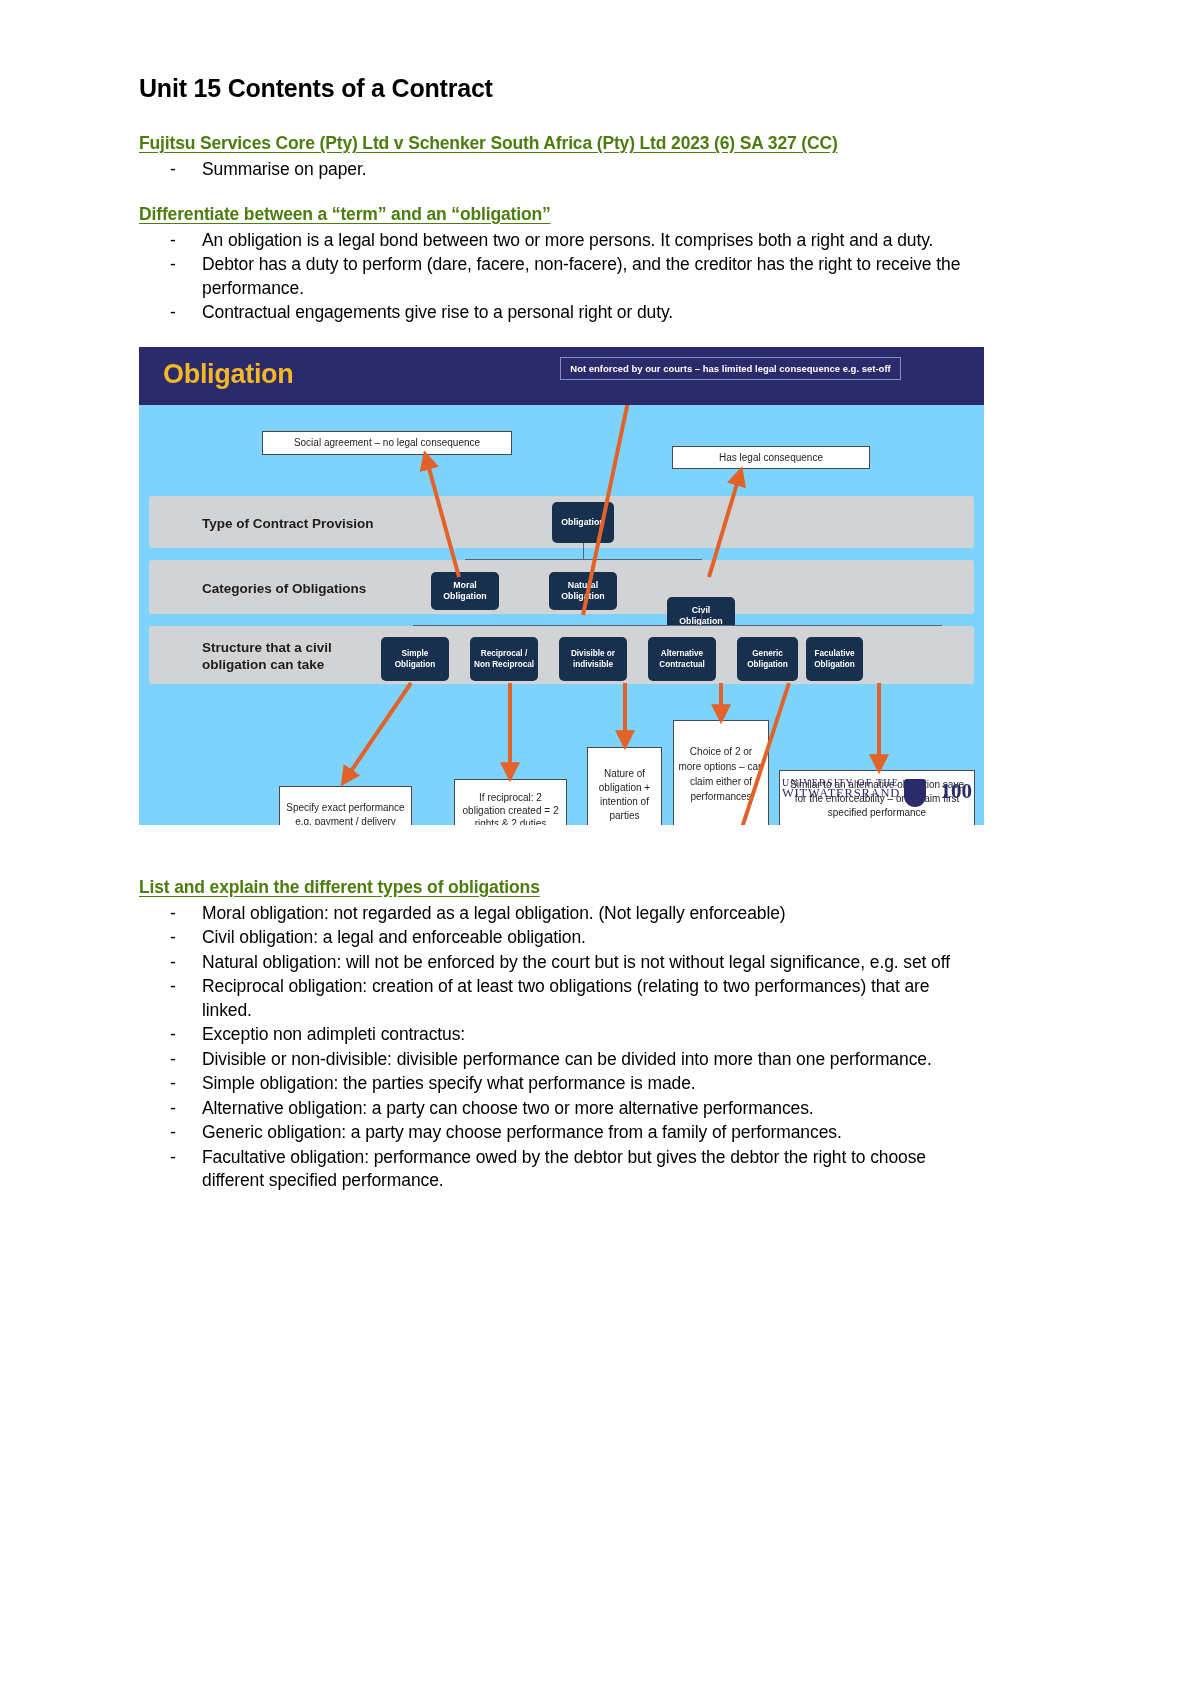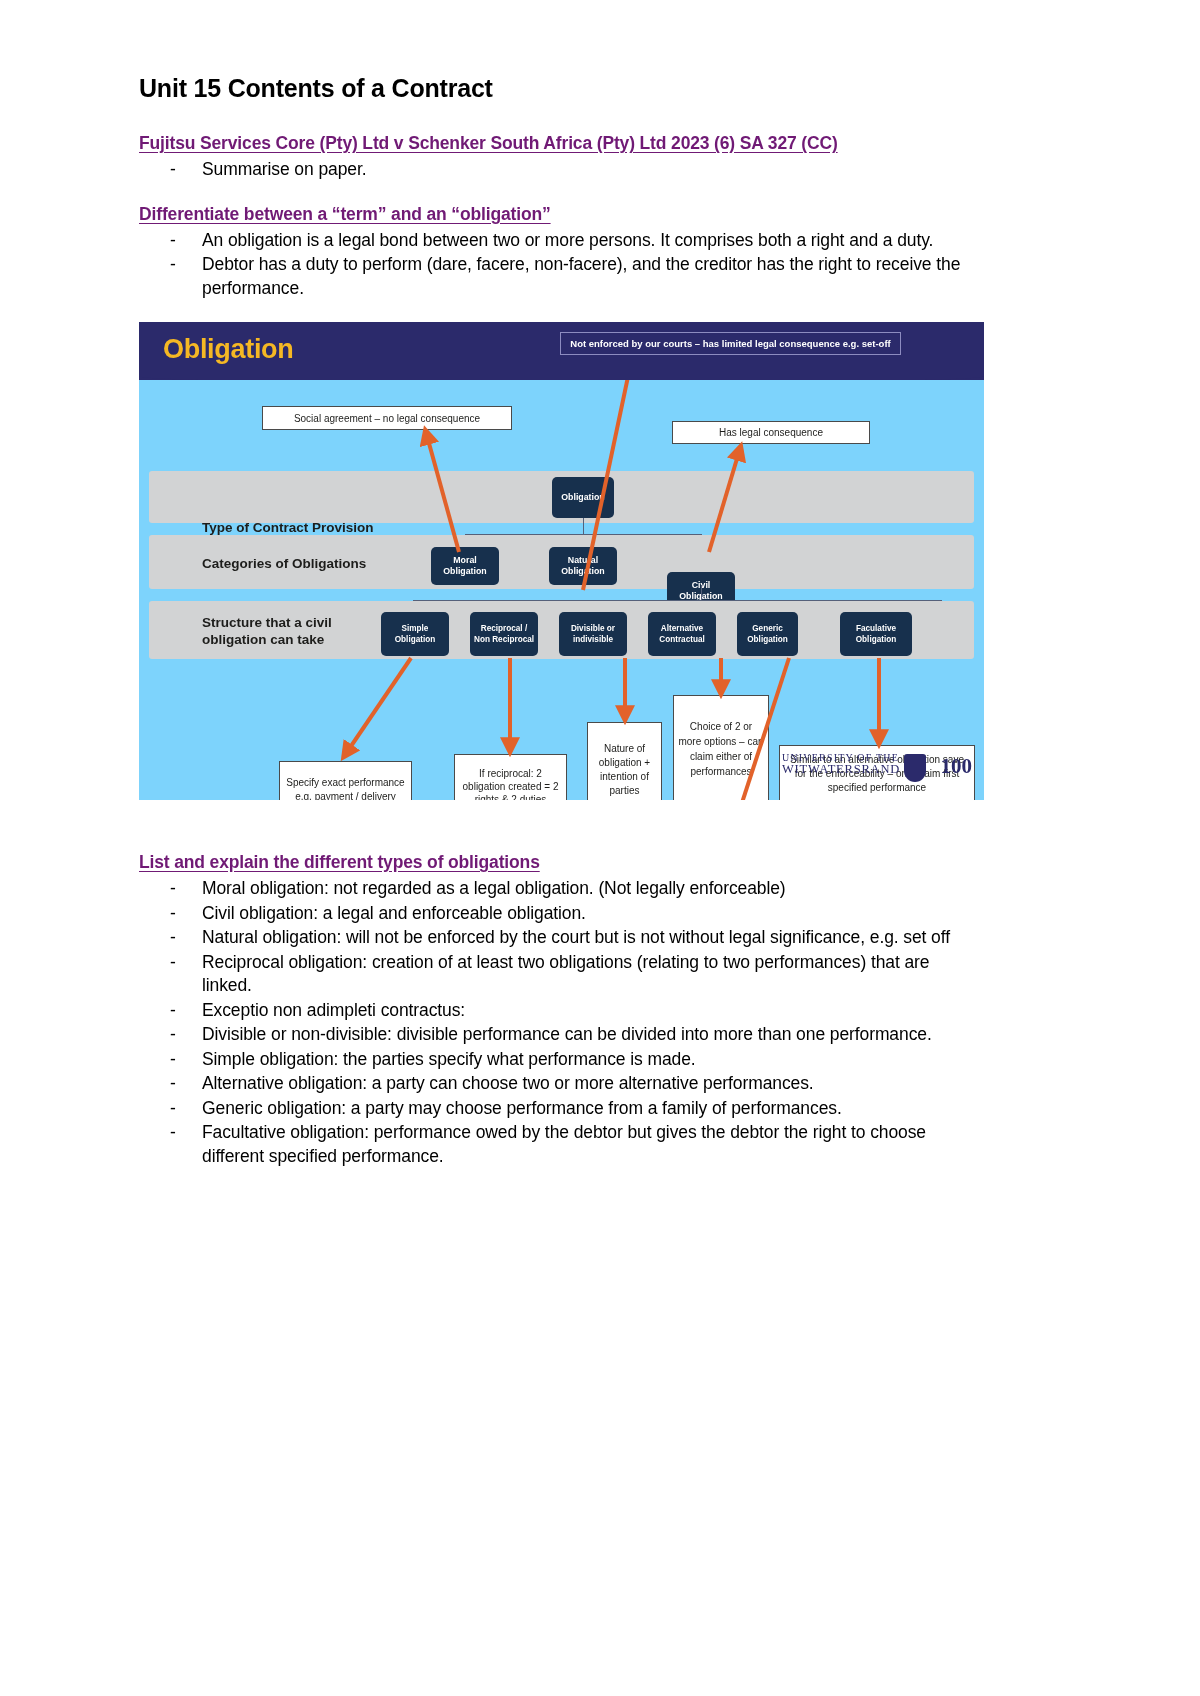--- a/index.html
+++ b/index.html
@@ -29,21 +29,21 @@
     letter-spacing: -0.2px;
     margin: 0 0 30px 0;
     color: #000;
   }
   .heading {
     font-size: 17.5px;
     font-weight: bold;
     text-decoration: underline;
     text-underline-offset: 3px;
     margin: 0 0 4px 0;
-    color: #701a75;
+    color: #4d7c0f;
     letter-spacing: -0.15px;
   }
   .section { margin-bottom: 22px; }
   ul.dash-list {
     list-style: none;
     margin: 0;
     padding: 0 0 0 31px;
   }
   ul.dash-list li {
     position: relative;
@@ -225,36 +225,37 @@
       <ul class="dash-list">
         <li>Summarise on paper.</li>
       </ul>
     </div>
 
     <div class="section">
       <div class="heading">Differentiate between a “term” and an “obligation”</div>
       <ul class="dash-list">
         <li>An obligation is a legal bond between two or more persons. It comprises both a right and a duty.</li>
         <li>Debtor has a duty to perform (dare, facere, non-facere), and the creditor has the right to receive the performance.</li>
+        <li>Contractual engagements give rise to a personal right or duty.</li>
       </ul>
     </div>
 
     <div class="diagram">
 
       <div class="diag-header"></div>
       <div class="diag-title">Obligation</div>
       <div class="hdr-callout">Not enforced by our courts – has limited legal consequence e.g. set-off</div>
 
       <div class="diag-body">
 
         <div class="callout" style="left:123px; top:26px; width:250px; height:24px;">Social agreement – no legal consequence</div>
         <div class="callout" style="left:533px; top:41px; width:198px; height:23px;">Has legal consequence</div>
 
         <div class="band" style="top:91px; height:52px;"></div>
-        <div class="band-label" style="left:63px; top:110px;margin-top:29px;">Type of Contract Provision</div>
+        <div class="band-label" style="left:63px; top:110px;">Type of Contract Provision</div>
         <div class="node" style="left:413px; top:97px; width:62px; height:41px;">Obligation</div>
 
         <div class="conn v" style="left:444px; top:138px; height:16px;"></div>
         <div class="conn h" style="left:326px; top:154px; width:236px;"></div>
         <div class="conn v" style="left:326px; top:154px; height:14px;"></div>
         <div class="conn v" style="left:444px; top:154px; height:14px;"></div>
         <div class="conn v" style="left:562px; top:154px; height:14px;"></div>
 
         <div class="band" style="top:155px; height:54px;"></div>
         <div class="band-label" style="left:63px; top:175px;">Categories of Obligations</div>
@@ -273,21 +274,21 @@
         <div class="conn v" style="left:802px; top:220px; height:12px;"></div>
 
         <div class="band" style="top:221px; height:58px;"></div>
         <div class="band-label" style="left:63px; top:234px; width:170px;">Structure that a civil obligation can take</div>
 
         <div class="node small" style="left:242px; top:232px; width:68px; height:44px;">Simple Obligation</div>
         <div class="node small" style="left:331px; top:232px; width:68px; height:44px;">Reciprocal / Non Reciprocal</div>
         <div class="node small" style="left:420px; top:232px; width:68px; height:44px;">Divisible or indivisible</div>
         <div class="node small" style="left:509px; top:232px; width:68px; height:44px;">Alternative Contractual</div>
         <div class="node small" style="left:598px; top:232px; width:61px; height:44px;">Generic Obligation</div>
-        <div class="node small" style="left:701px; top:232px; width:72px; height:44px;">Faculative Obligation</div>
+        <div class="node small" style="left:667px; top:232px; width:57px; height:44px;">Faculative Obligation</div>
 
         <div class="callout" style="left:140px; top:381px; width:133px; height:58px; line-height:14px;">Specify exact performance e.g. payment / delivery</div>
         <div class="callout" style="left:315px; top:374px; width:113px; height:64px; line-height:13px;">If reciprocal: 2 obligation created = 2 rights &amp; 2 duties</div>
         <div class="callout" style="left:448px; top:342px; width:75px; height:96px; line-height:14px;">Nature of obligation + intention of parties</div>
         <div class="callout" style="left:534px; top:315px; width:96px; height:108px; line-height:15px;">Choice of 2 or more options – can claim either of performances</div>
 
         <div class="callout" style="left:640px; top:365px; width:196px; height:58px; line-height:14px;">Similar to an alternative obligation save for the enforceability – only claim first specified performance</div>
 
         <svg width="845" height="420" style="position:absolute; left:0; top:0; pointer-events:none;">
           <defs>

